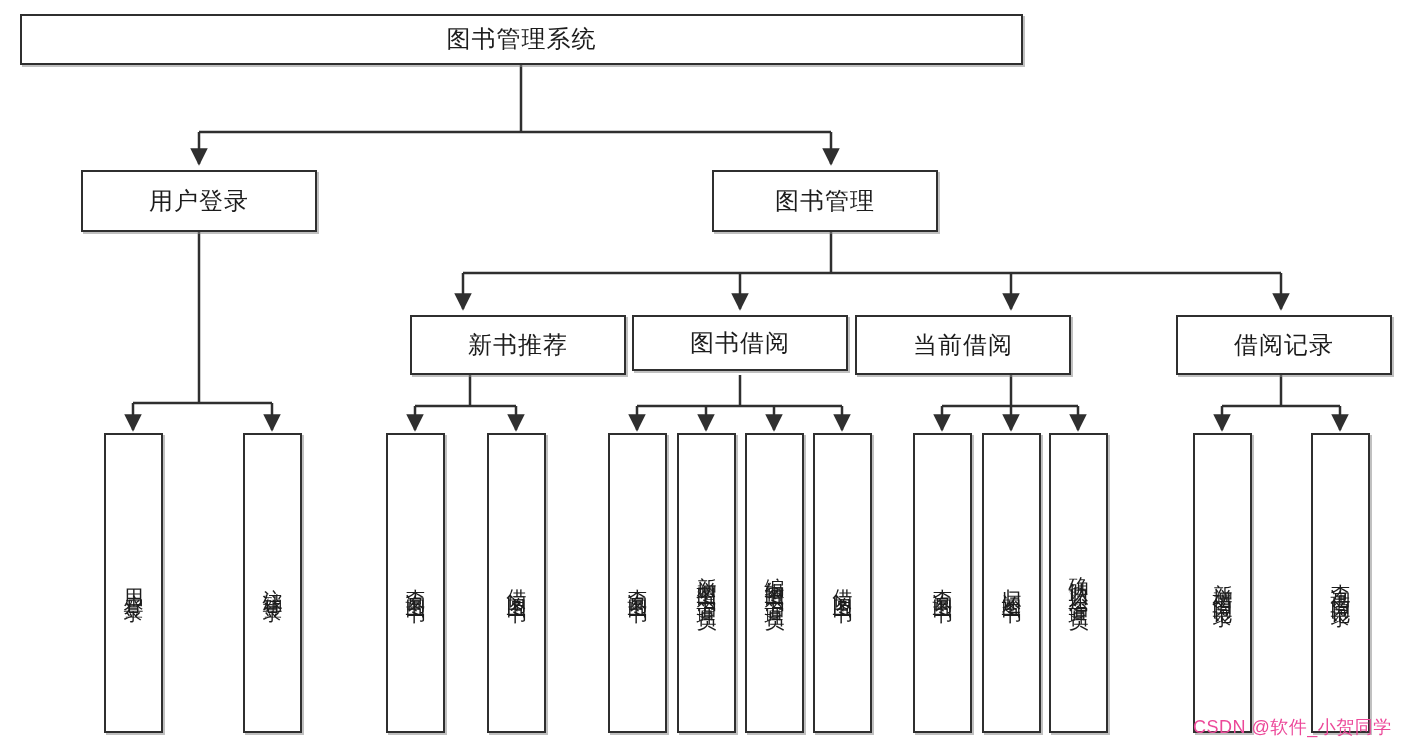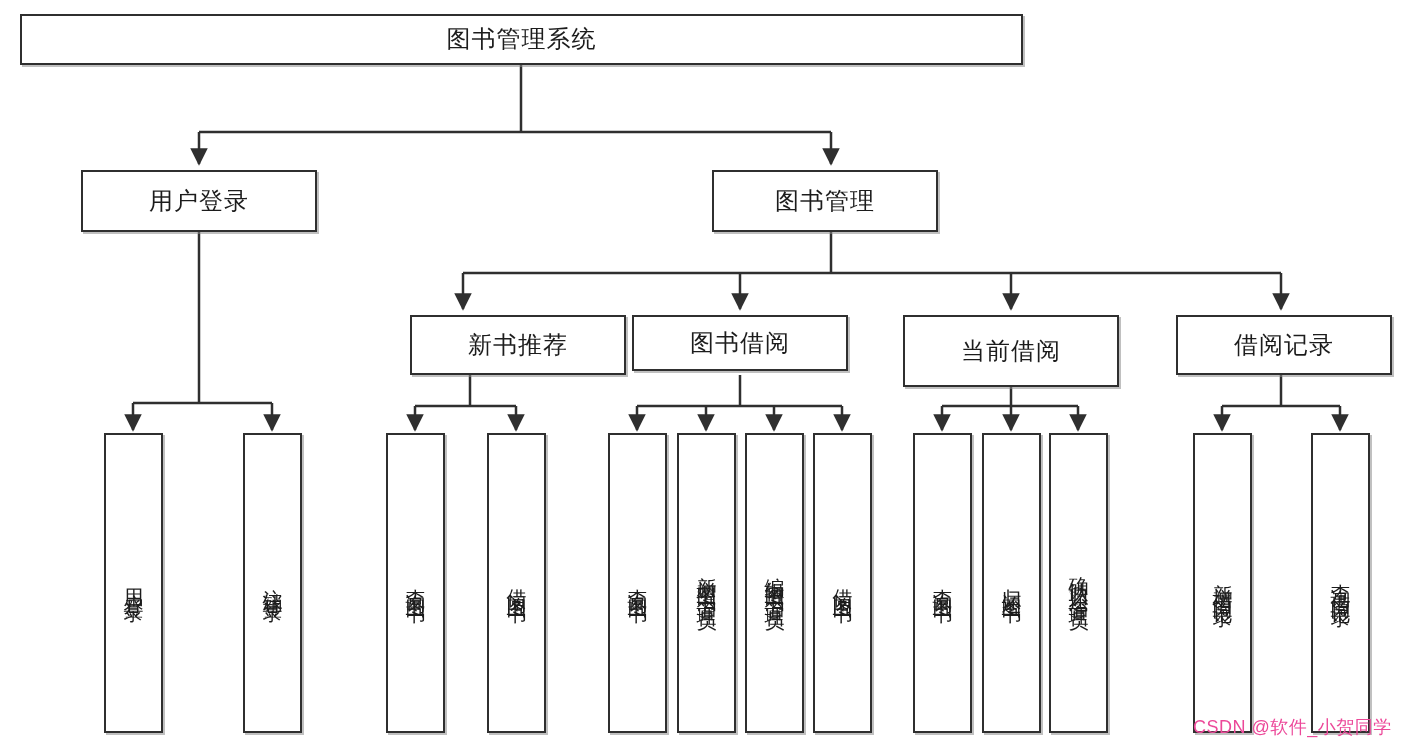--- a/index.html
+++ b/index.html
@@ -128,21 +128,21 @@
   <div class="node horiz" style="left:712px; top:170px; width:226px; height:62px;">
     <span>图书管理</span>
   </div>
 
   <div class="node horiz" style="left:362px; top:315px; width:216px; height:60px;margin-left:48px;">
     <span>新书推荐</span>
   </div>
   <div class="node horiz" style="left:632px; top:315px; width:216px; height:56px;">
     <span>图书借阅</span>
   </div>
-  <div class="node horiz" style="left:903px; top:315px; width:216px; height:72px;">
+  <div class="node horiz" style="left:855px; top:315px; width:216px; height:60px;">
     <span>当前借阅</span>
   </div>
   <div class="node horiz" style="left:1176px; top:315px; width:216px; height:60px;">
     <span>借阅记录</span>
   </div>
 
   <div class="node vert" style="left:104px; top:433px; width:59px; height:300px;">
     <span>用户登录</span>
   </div>
   <div class="node vert" style="left:243px; top:433px; width:59px; height:300px;">

